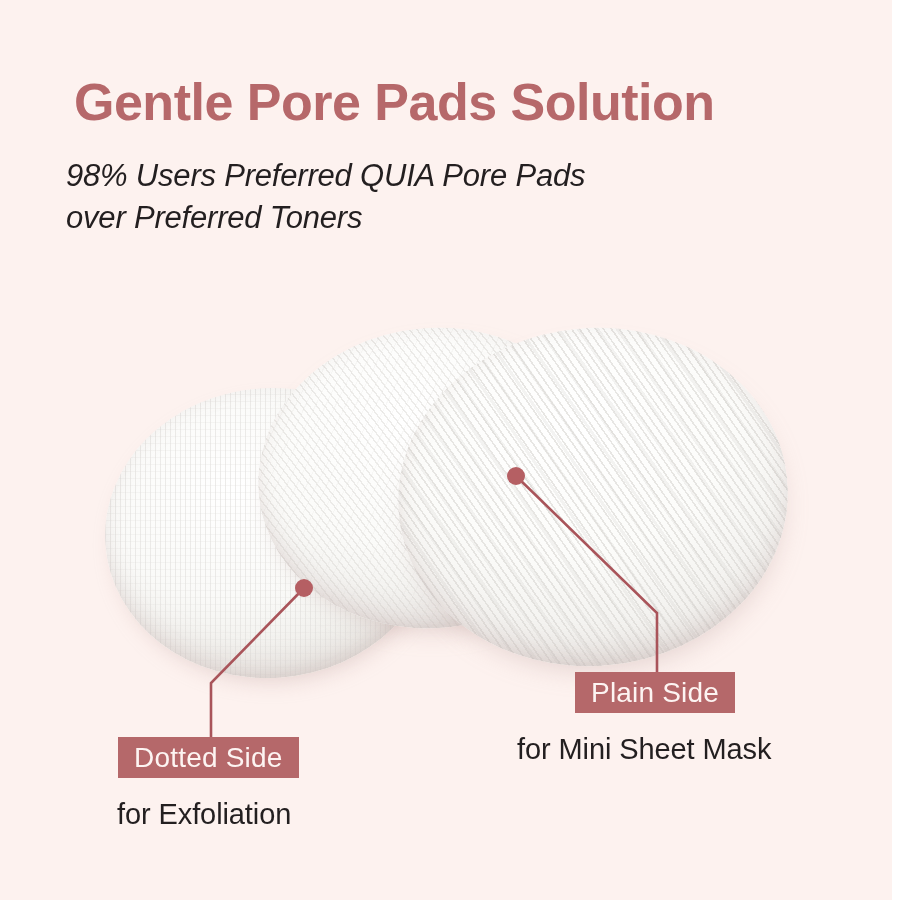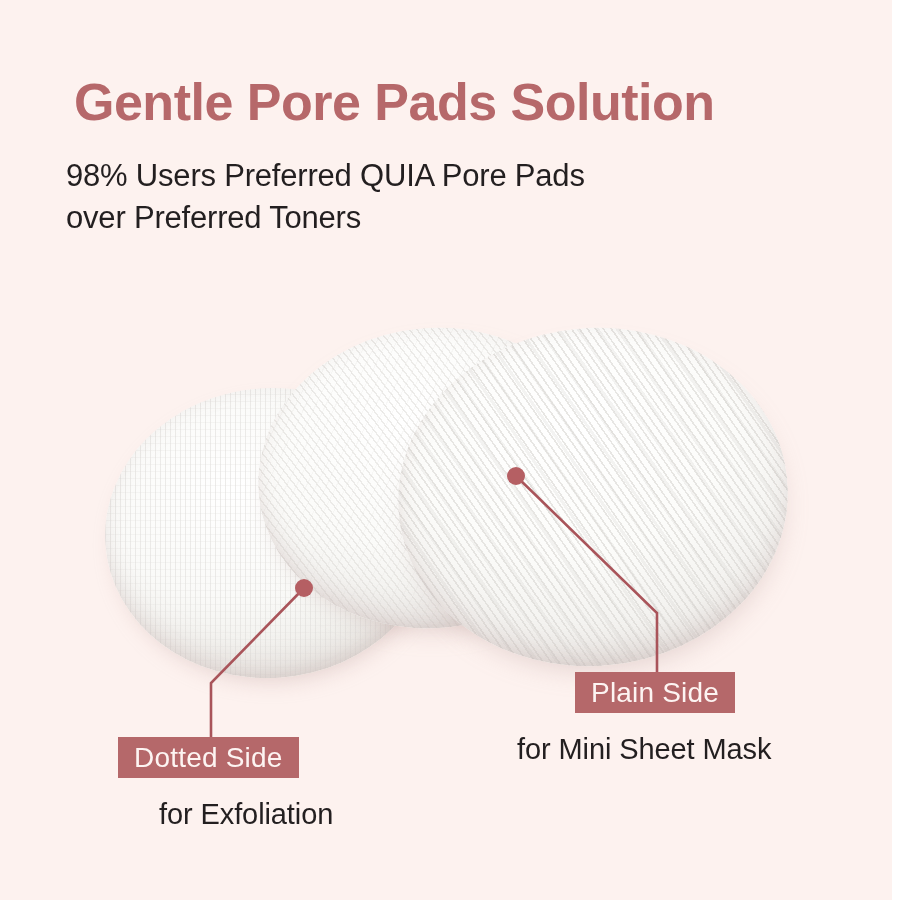--- a/index.html
+++ b/index.html
@@ -32,20 +32,21 @@
 
   #subhead {
     position:absolute;
     left:66px; top:155px;
     width:700px;
     font-size:31px;
     font-weight:300;
     color:#231f20;
     line-height:1.35;
     letter-spacing:-0.2px;
+    font-style:italic;
   }
   #subhead .line { display:block; }
 
   
   #photo {
     position:absolute;
     left:0; top:250px;
     width:900px; height:430px;
   }
 
@@ -143,21 +144,21 @@
   .caption {
     position:absolute;
     font-size:29px;
     font-weight:300;
     color:#231f20;
     letter-spacing:-0.1px;
     white-space:nowrap;
   }
 
   #badge-dotted  { left:118px; top:737px; }
-  #cap-dotted    { left:117px; top:798px;margin-left:42px; }
+  #cap-dotted    { left:117px; top:798px; }
   #badge-plain   { left:575px; top:672px; }
   #cap-plain     { left:517px; top:733px;text-align:center; }
 </style>
 </head>
 <body>
 
 <div id="stage">
 
   <h1 id="headline">Gentle Pore Pads Solution</h1>
 

